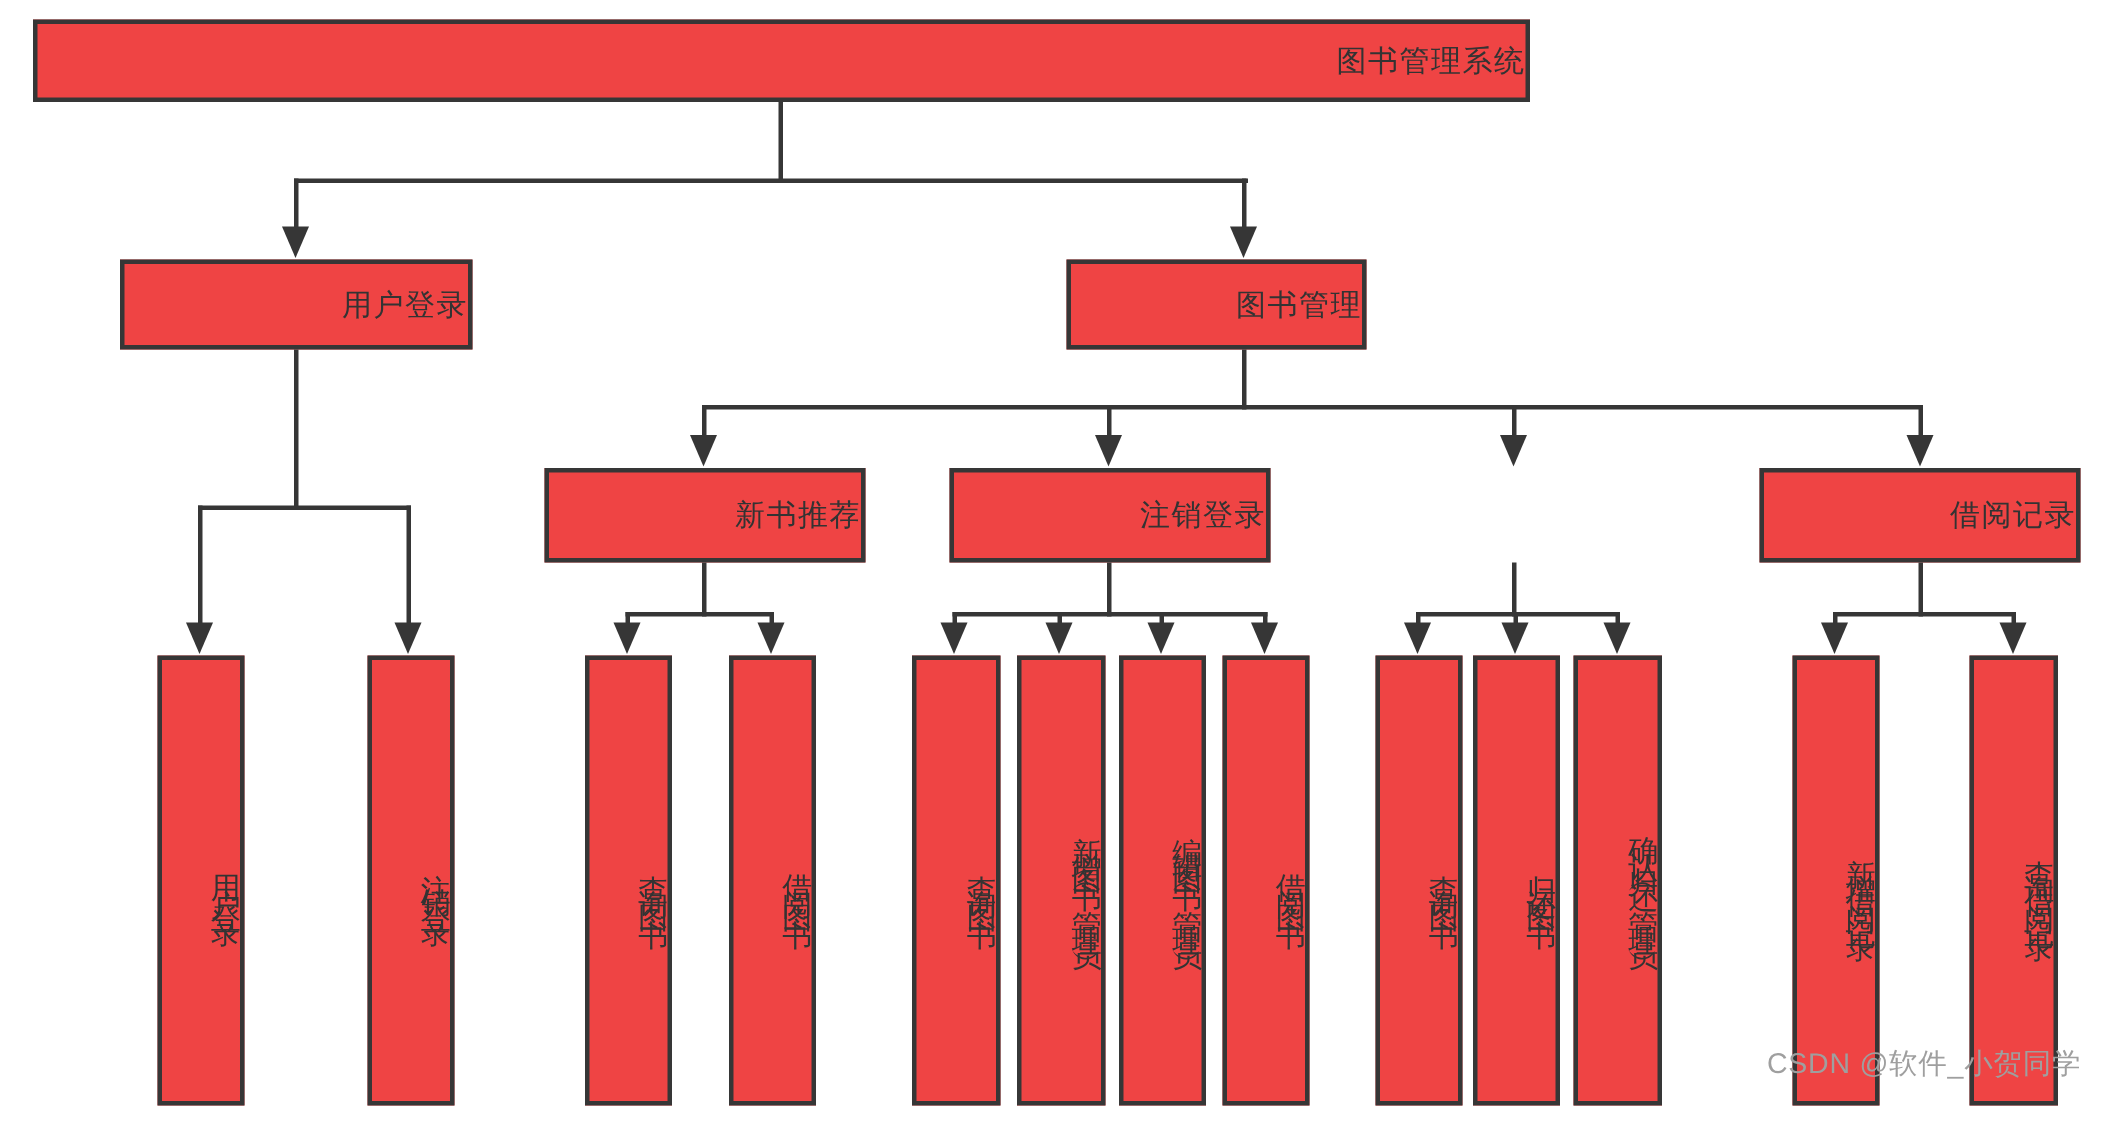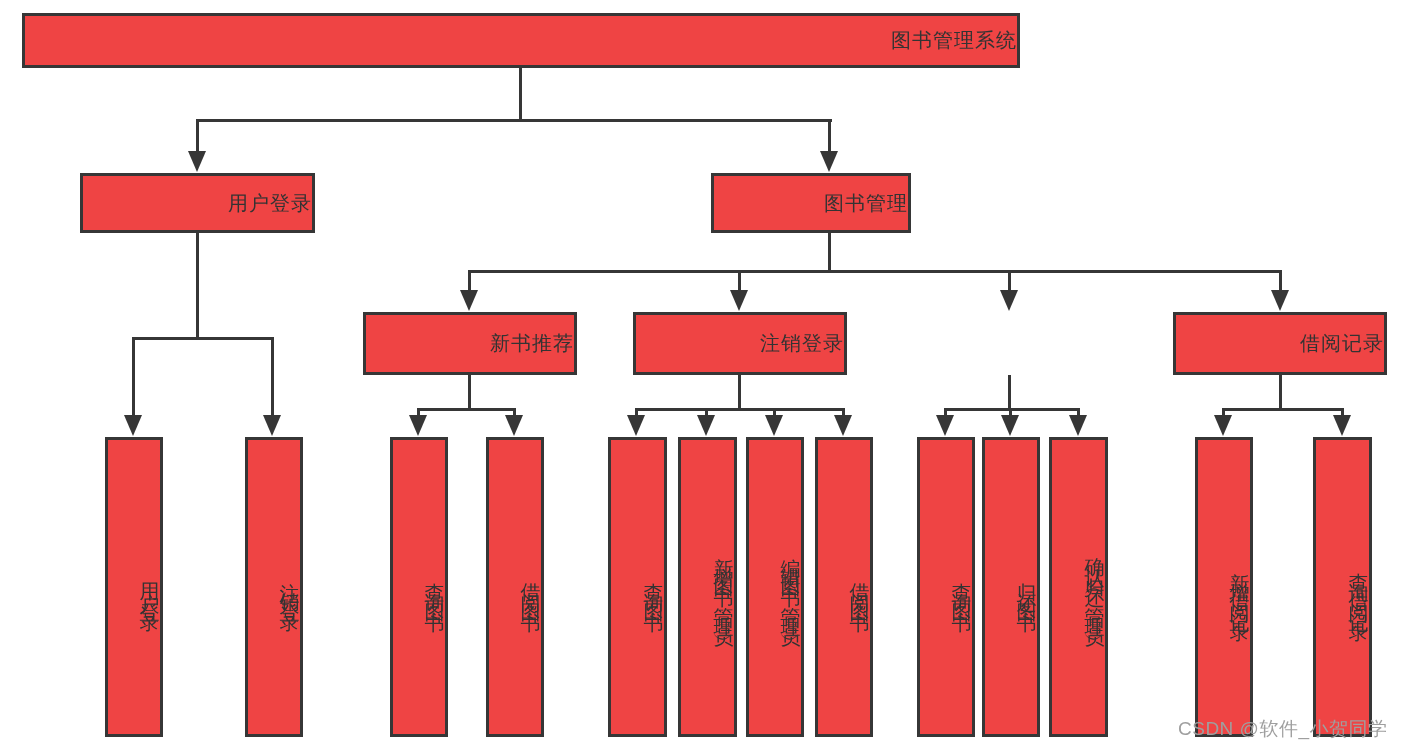--- a/index.html
+++ b/index.html
@@ -38,21 +38,21 @@
   
   .ah{
     position:absolute;width:0;height:0;
     border-left:9px solid transparent;
     border-right:9px solid transparent;
     border-top:21px solid var(--line);
   }
 
   .watermark{
     position:absolute;
-    left:1178px;top:716px;
+    left:1178px;top:696px;
     font-size:19px;
     letter-spacing:0.5px;
     color:var(--wm);
     z-index:5;
     white-space:nowrap;
   }
 </style>
 </head>
 <body>
 

